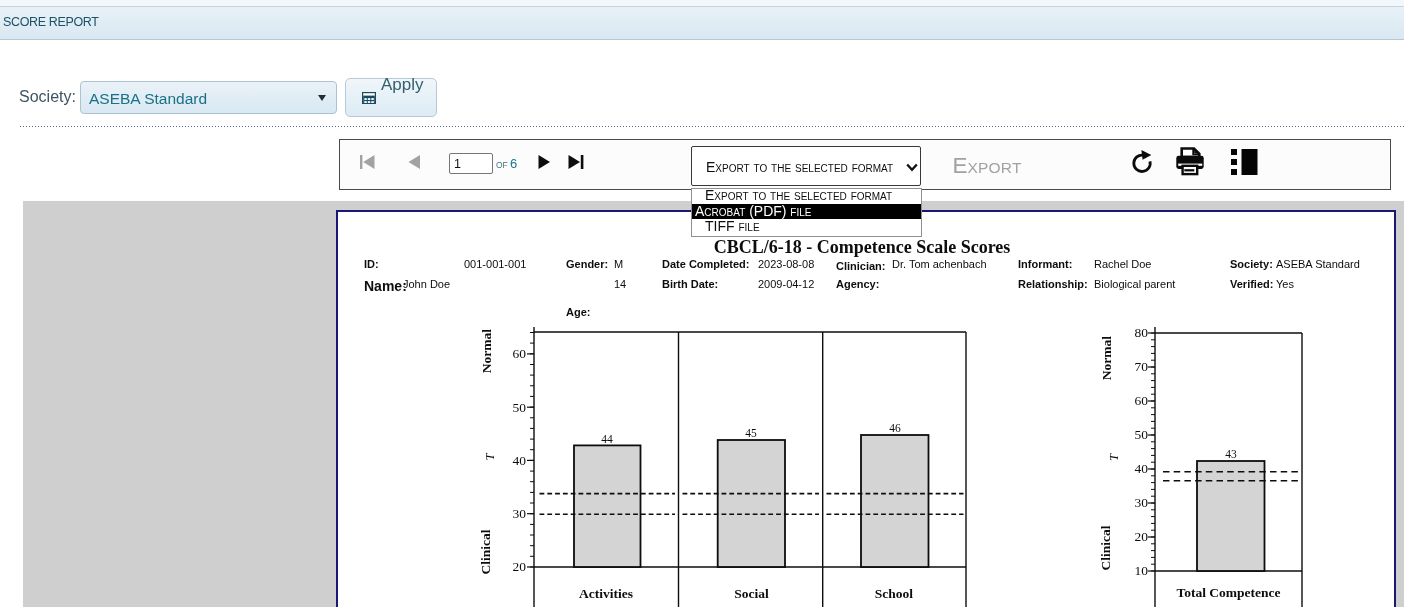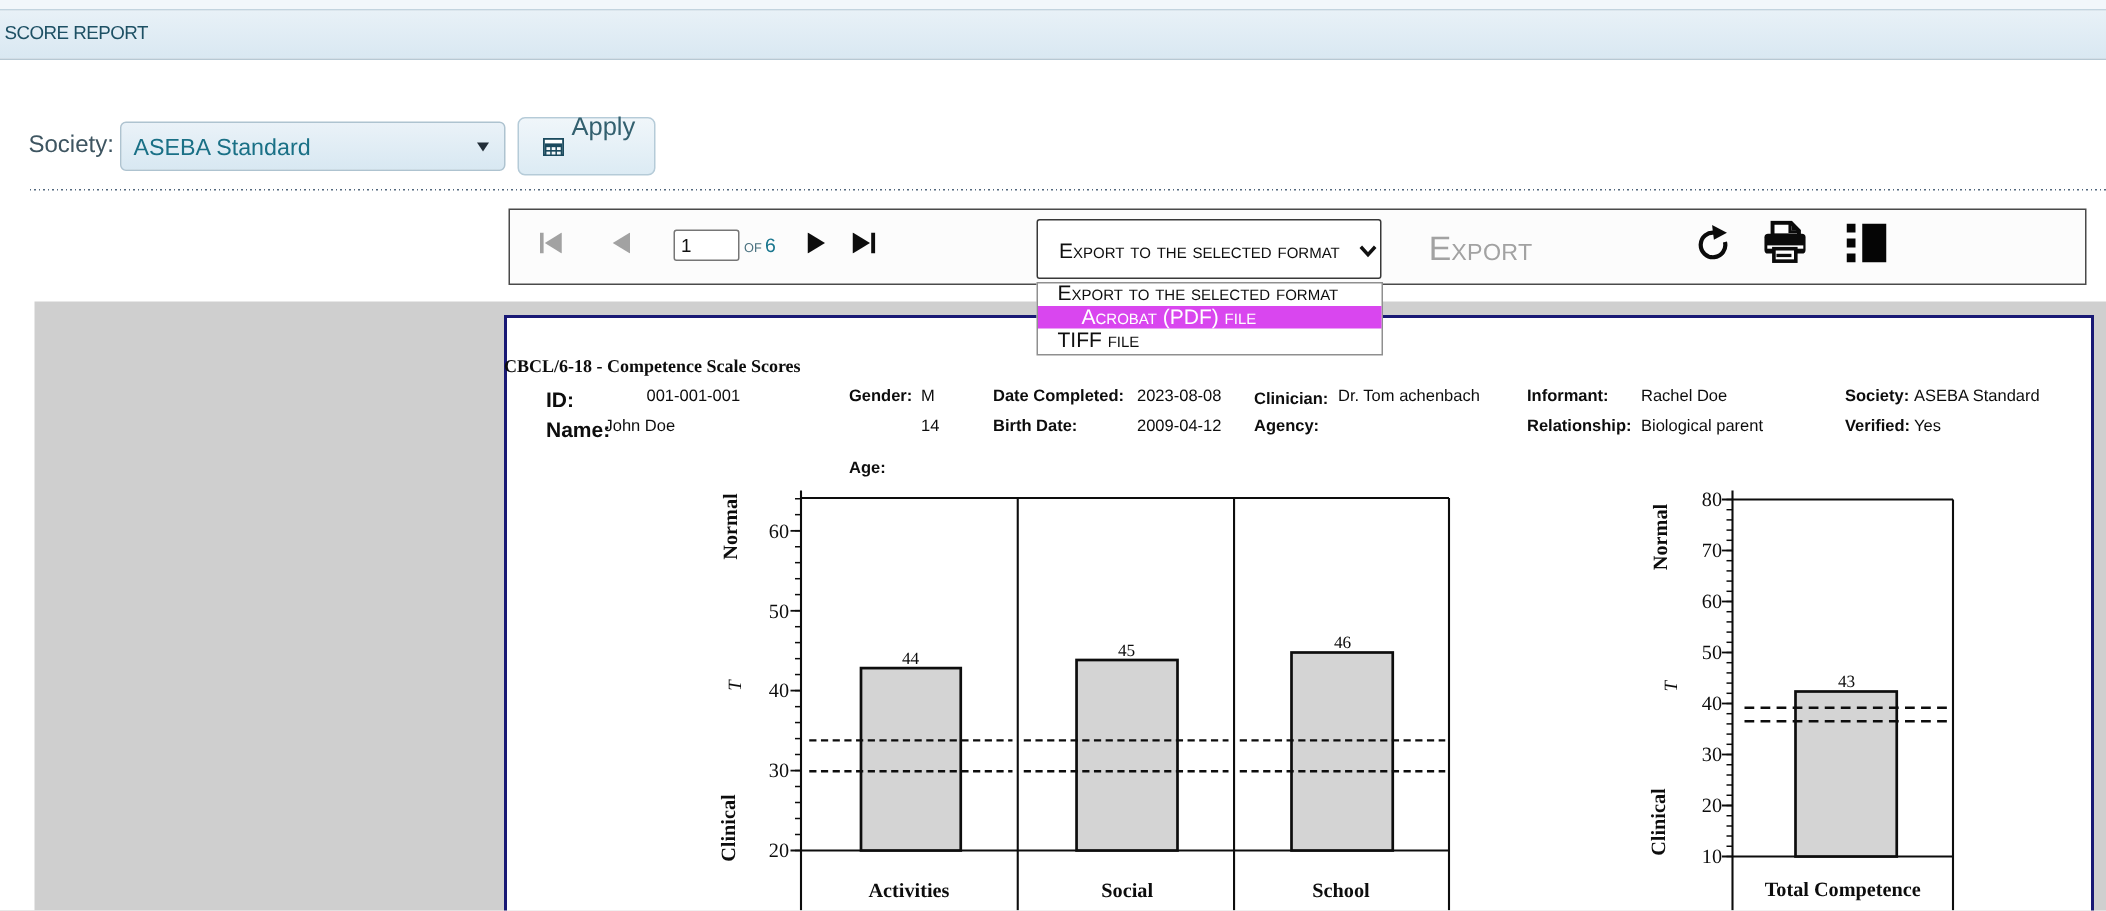--- a/index.html
+++ b/index.html
@@ -96,25 +96,25 @@
   <rect x="0" y="10" width="6" height="6" fill="#050505"></rect>
   <rect x="0" y="20" width="6" height="6" fill="#050505"></rect>
   <rect x="10.5" y="0" width="16" height="26" fill="#050505"></rect>
 </svg>
 
 <div class="abs" style="left:23px;top:201px;width:1381px;height:406px;background:#cfcfcf;"></div>
 
 <div class="abs" style="left:336px;top:210px;width:1060px;height:400px;box-sizing:border-box;
      border:2.5px solid #191975;background:#ffffff;"></div>
 
-<div class="abs ser" style="left:336px;top:236.5px;width:1052px;text-align:left;font-size:12px;font-weight:bold;color:#0d0d0d;">CBCL/6-18 - Competence Scale Scores</div>
+<div class="abs ser" style="left:336px;top:236.5px;width:1052px;text-align:center;font-size:18px;font-weight:bold;color:#0d0d0d;">CBCL/6-18 - Competence Scale Scores</div>
 
 <div id="info">
-    <div class="abs" style="left:364px;top:258px;font-size:14px;font-weight:bold;color:#0d0d0d;">ID:</div>
-    <div class="abs" style="left:383px;top:258px;font-size:11px;color:#0d0d0d;padding-left:48px;">001-001-001</div>
+    <div class="abs" style="left:364px;top:258px;font-size:11px;font-weight:bold;color:#0d0d0d;">ID:</div>
+    <div class="abs" style="left:416px;top:258px;font-size:11px;color:#0d0d0d;padding-left:48px;">001-001-001</div>
     <div class="abs" style="left:566px;top:258px;font-size:11px;font-weight:bold;color:#0d0d0d;">Gender:</div>
     <div class="abs" style="left:614px;top:258px;font-size:11px;color:#0d0d0d;">M</div>
     <div class="abs" style="left:662px;top:258px;font-size:11px;font-weight:bold;color:#0d0d0d;">Date Completed:</div>
     <div class="abs" style="left:758px;top:258px;font-size:11px;color:#0d0d0d;">2023-08-08</div>
     <div class="abs" style="left:836px;top:260px;font-size:11px;font-weight:bold;color:#0d0d0d;">Clinician:</div>
     <div class="abs" style="left:892px;top:258px;font-size:11px;color:#0d0d0d;">Dr. Tom achenbach</div>
     <div class="abs" style="left:1018px;top:258px;font-size:11px;font-weight:bold;color:#0d0d0d;">Informant:</div>
     <div class="abs" style="left:1094px;top:258px;font-size:11px;color:#0d0d0d;">Rachel Doe</div>
     <div class="abs" style="left:1230px;top:258px;font-size:11px;font-weight:bold;color:#0d0d0d;">Society:</div>
     <div class="abs" style="left:1276px;top:258px;font-size:11px;color:#0d0d0d;">ASEBA Standard</div>
@@ -293,15 +293,15 @@
     <text x="1111" y="358" transform="rotate(-90 1111 358)">Normal</text>
     <text x="1110" y="548" transform="rotate(-90 1110 548)">Clinical</text>
   </g>
   <text x="1118" y="457.5" font-family="Liberation Serif,serif" font-size="12.5" font-style="italic" text-anchor="middle" transform="rotate(-90 1118 457.5)" fill="#0d0d0d">T</text>
 </svg>
 
 <div class="abs" style="left:691px;top:187.8px;width:231px;height:48.8px;box-sizing:border-box;
      border:1px solid #8f8f8f;background:#fff;z-index:50;"></div>
 <div class="abs" style="left:692px;top:188.3px;width:229px;z-index:51;font-variant:small-caps;font-size:14px;color:#0e0e0e;">
   <div style="height:15.3px;line-height:15.3px;padding-left:13px;">Export to the selected format</div>
-  <div style="height:15.5px;line-height:15.5px;padding-left:29px;background:#d946ef;color:#fff;">Acrobat (PDF) file</div>
+  <div style="height:15.5px;line-height:15.5px;padding-left:3px;background:#000000;color:#fff;">Acrobat (PDF) file</div>
   <div style="height:31px;line-height:15.5px;padding-left:13px;">TIFF file</div>
 </div>
 
 </body></html>

